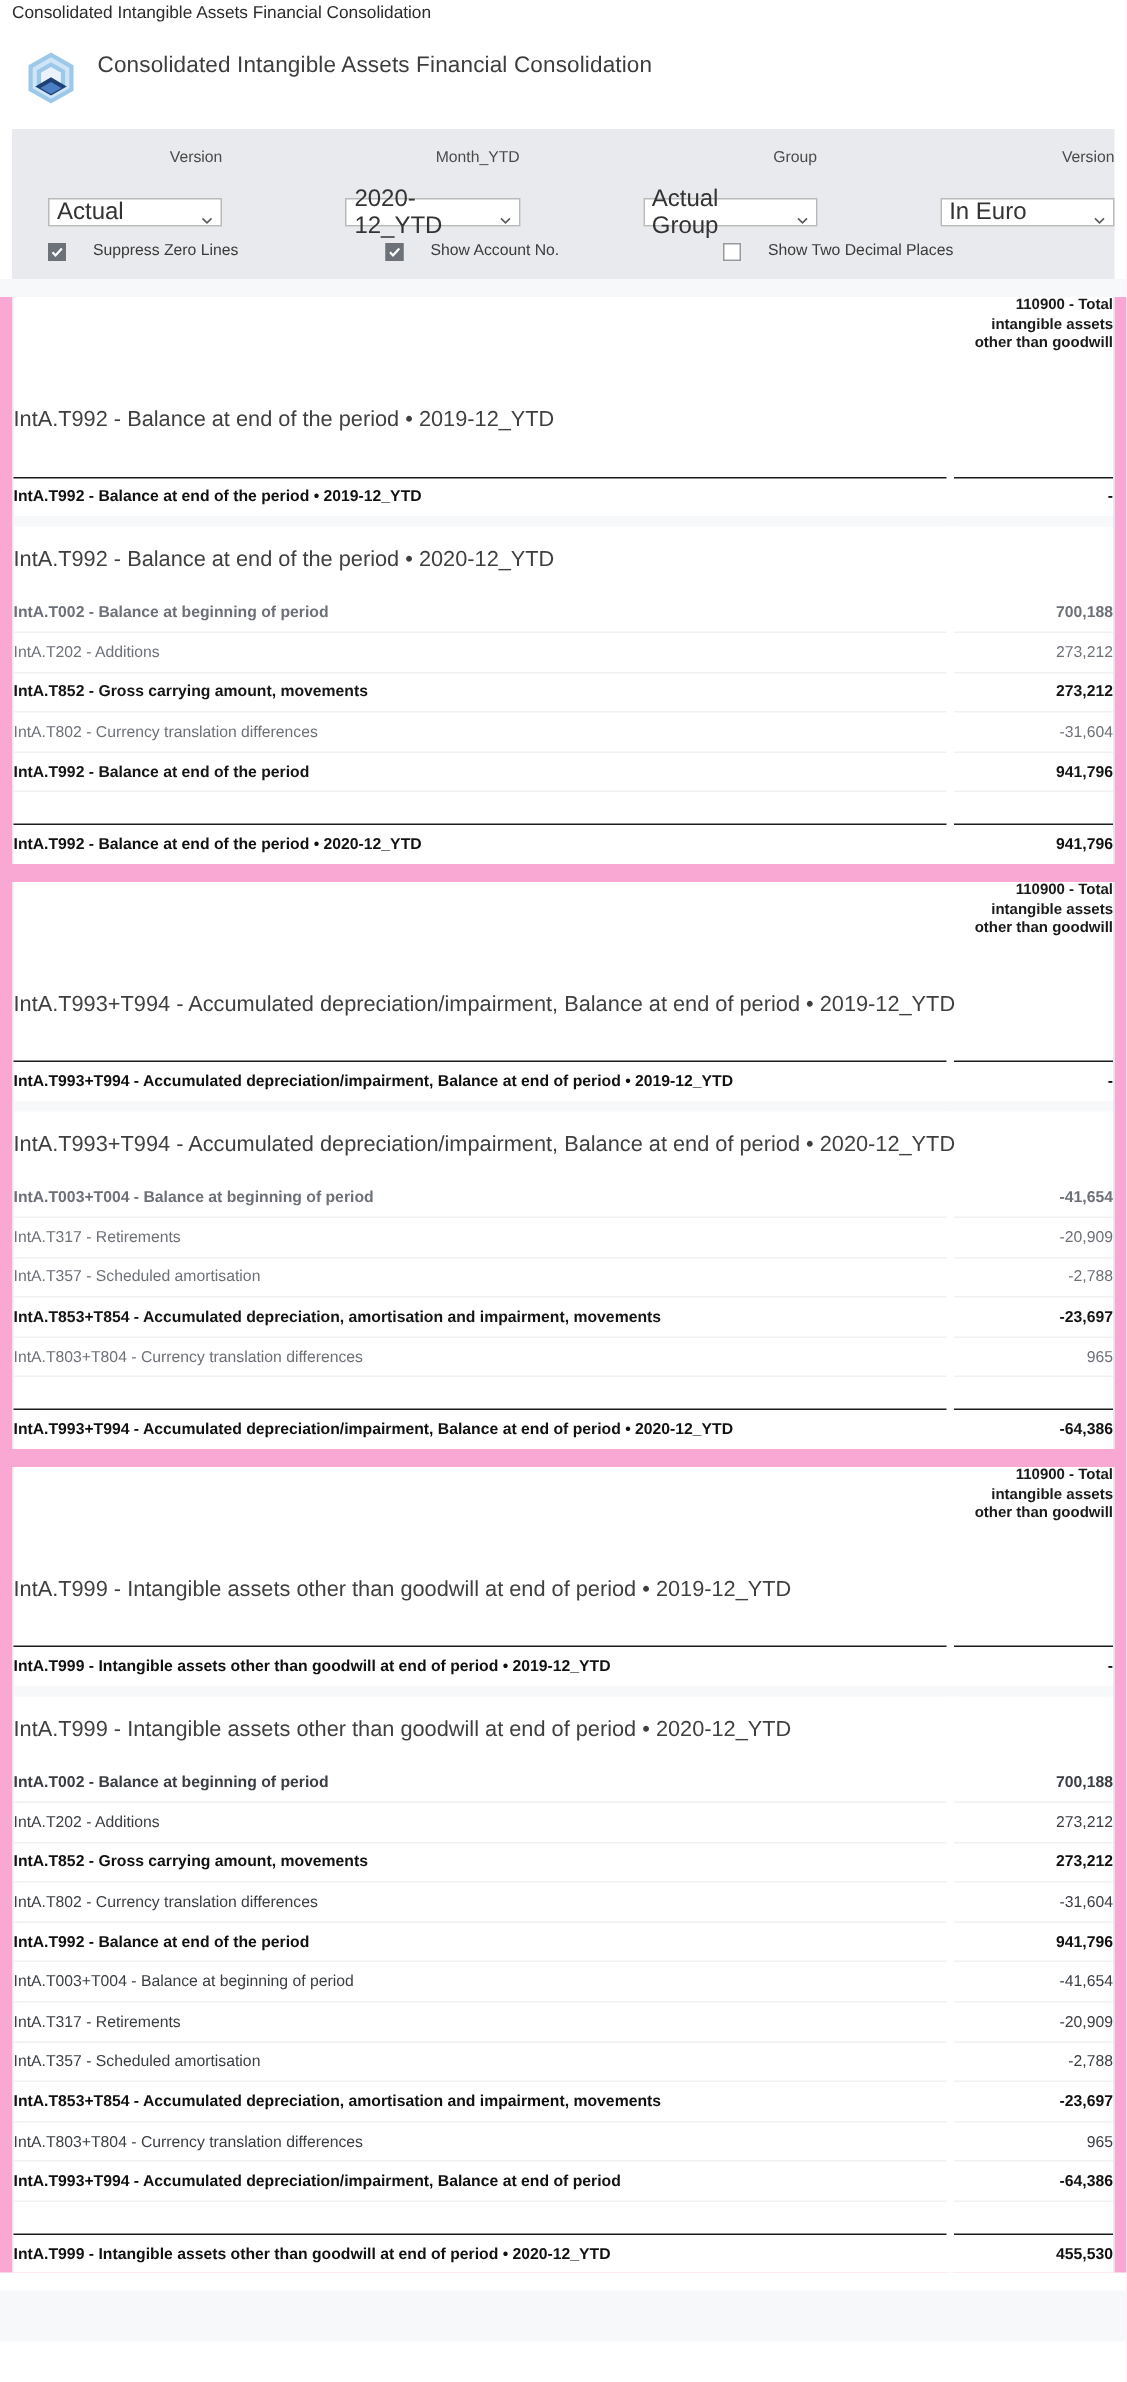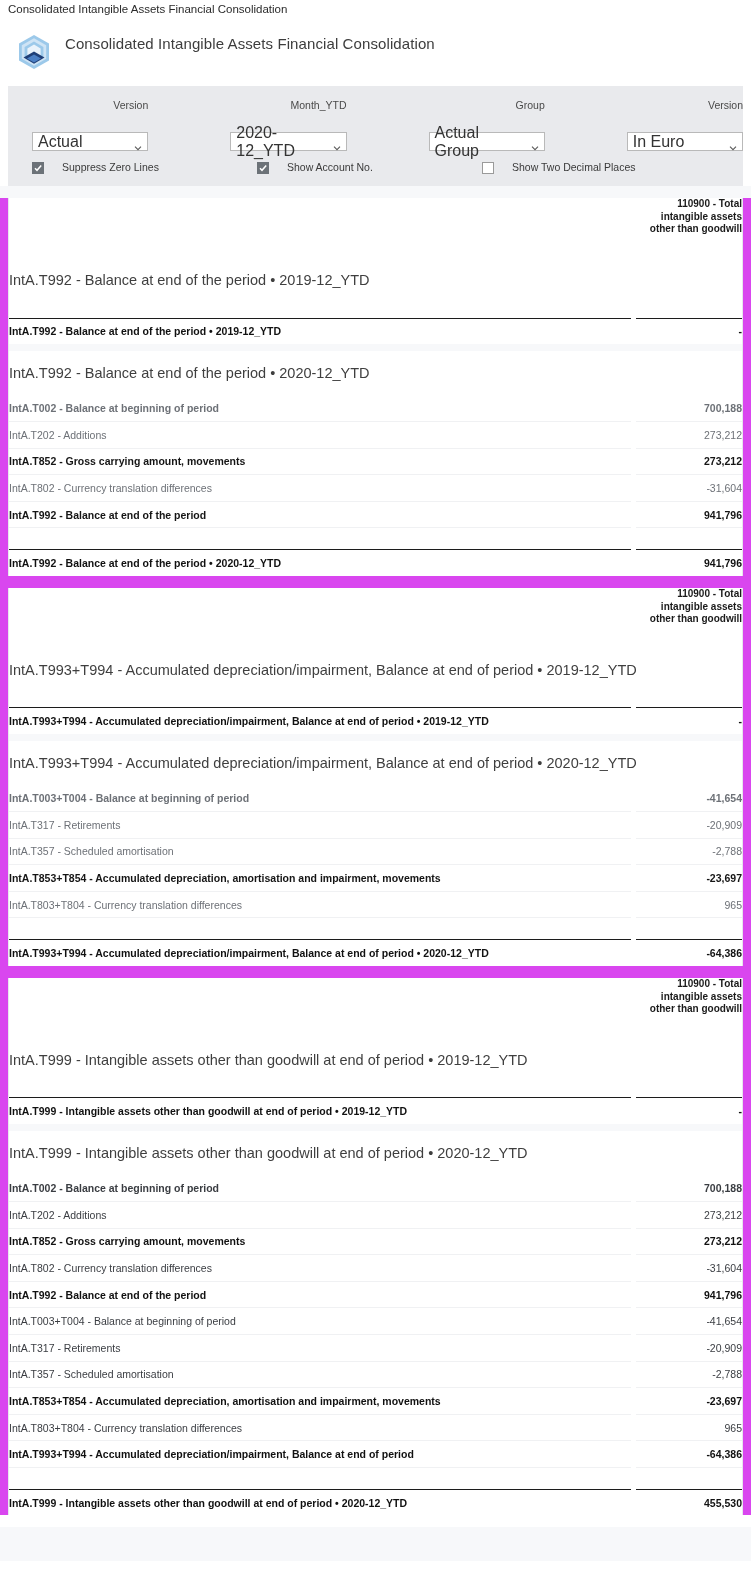--- a/index.html
+++ b/index.html
@@ -104,21 +104,21 @@
     flex: 0 0 12px;
     margin-right: 6px;
     position: relative;
   }
   .cb.on { background: #6c7278; border: 1px solid #6c7278; }
   .cb.off { background: #ffffff; border: 1px solid #9a9a9a; }
   .cb svg { position: absolute; left: 0; top: 0; }
   .check-label { font-size: 10.5px; color: #3a3a3a; line-height: 13px; }
 
   
-  .tables { padding: 0 8px; background: #d946ef; }
+  .tables { padding: 0 8px; background: #f9a8d4; }
   .spacer-top { height: 12px; background: #f7f8fa; }
   .table-card {
     background: #ffffff;
     margin-bottom: 12px;
     border: 1px solid #e6e8ec;
     border-bottom: none;
     border-top: none;
   }
 
   .tbl { width: 100%; border-collapse: collapse; table-layout: fixed; }

